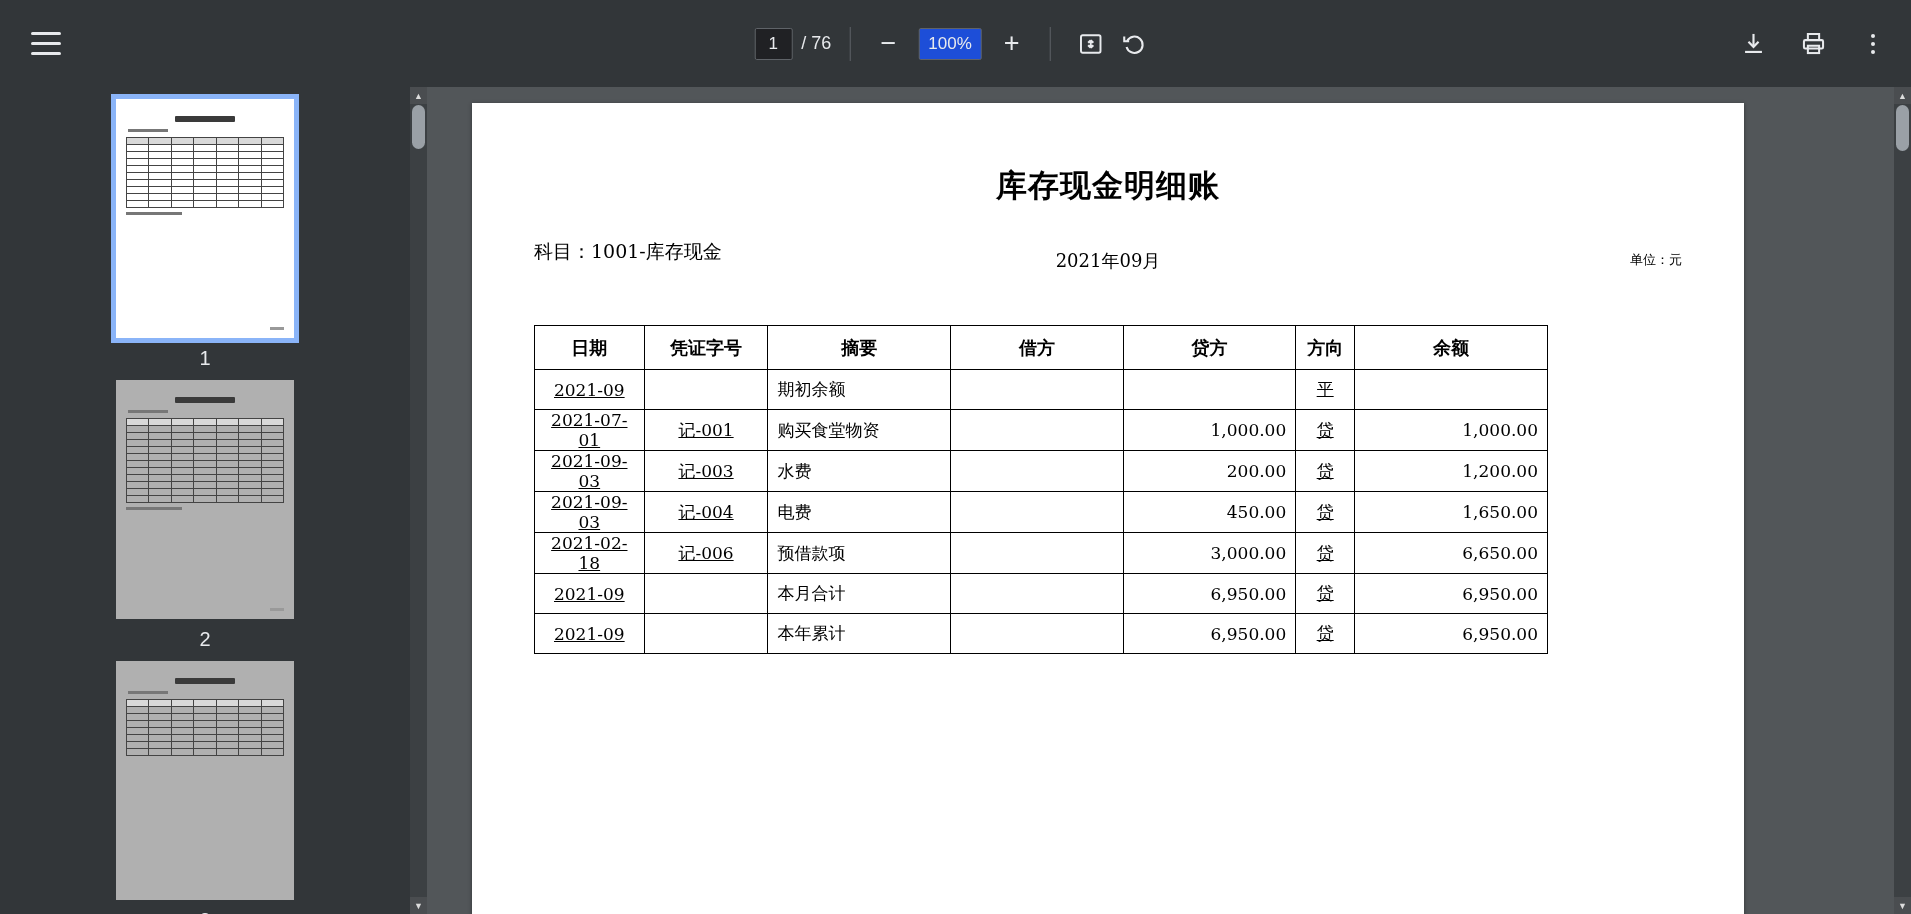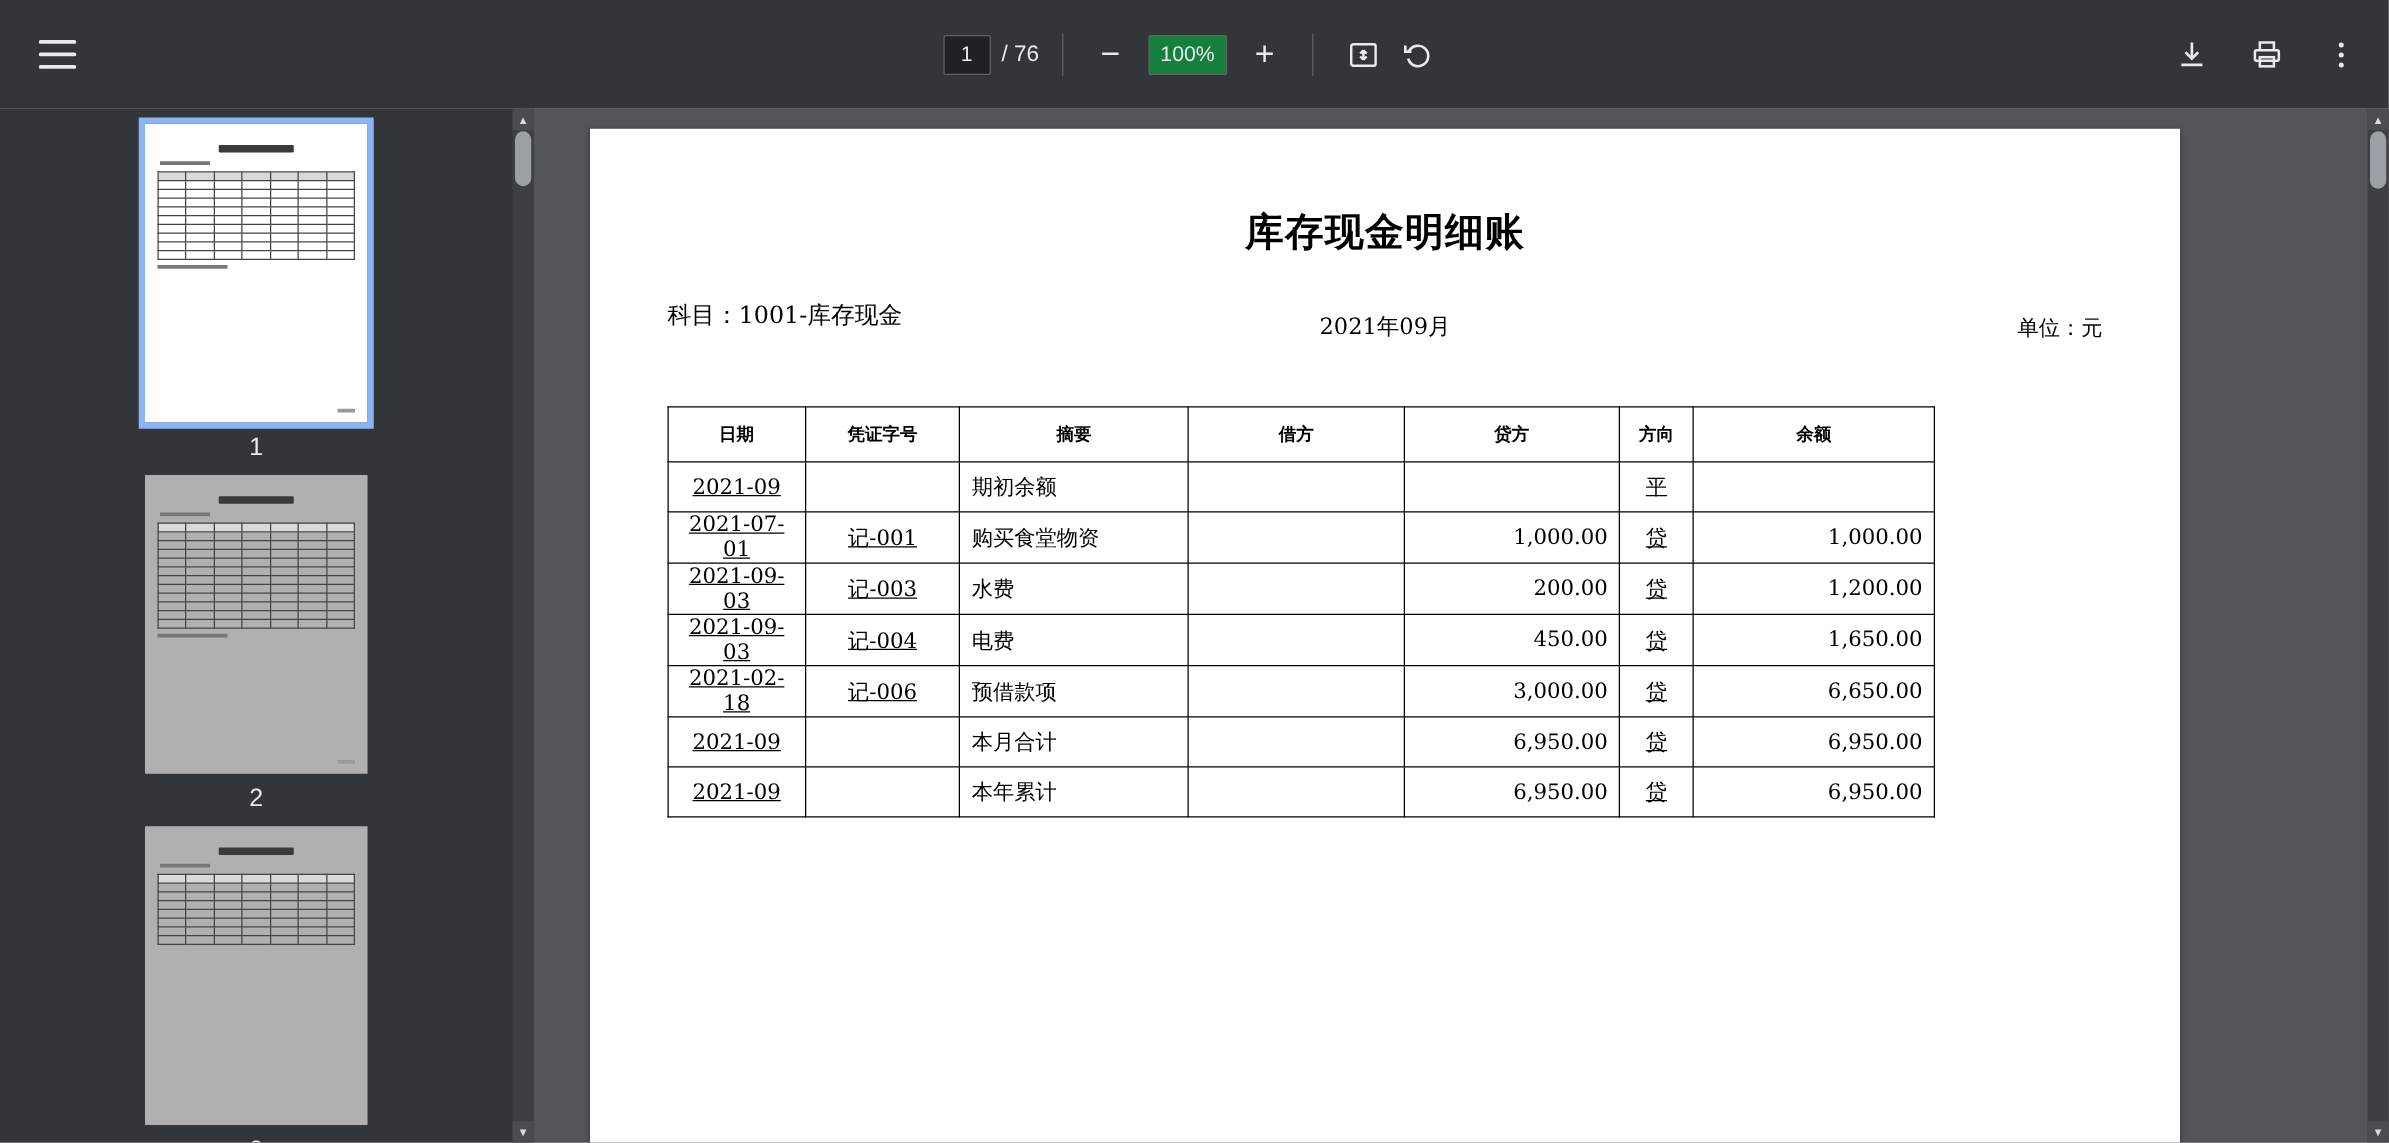--- a/index.html
+++ b/index.html
@@ -51,21 +51,21 @@
   .divider {
     width: 1px; height: 34px; background: #5f6368; margin: 0 18px;
   }
   .zoom-btn {
     width: 40px; height: 40px; border-radius: 50%;
     display: flex; align-items: center; justify-content: center;
     cursor: pointer; color: #e8eaed; font-size: 27px; line-height: 1;
     user-select: none;
   }
   .zoom-value {
-    background: #15803d; border: 1px solid #5f6368; border-radius: 2px;
+    background: #1d4ed8; border: 1px solid #5f6368; border-radius: 2px;
     color: #e8eaed; font-size: 17px; padding: 5px 9px; min-width: 62px; text-align: center;
     margin: 0 10px;
   }
   .icon-btn {
     width: 44px; height: 44px; border-radius: 50%;
     display: flex; align-items: center; justify-content: center;
     cursor: pointer; color: #e8eaed;
   }
   .tb-right {
     position: absolute; right: 16px; top: 0; height: 87px;
@@ -152,34 +152,34 @@
 
   .rpt-title {
     text-align: center; font-size: 31px; font-weight: bold; margin-top: 62px;
     letter-spacing: 1px;
   }
   .rpt-meta {
     position: relative; margin-top: 32px; height: 34px; font-size: 19px;
   }
   .rpt-subject { position: absolute; left: 62px; top: 0; }
   .rpt-period { position: absolute; left: 0; right: 0; text-align: center; top: 10px; font-size: 18px; }
-  .rpt-unit { position: absolute; right: 62px; top: 12px; font-size: 17px; }
+  .rpt-unit { position: absolute; right: 62px; top: 12px; font-size: 13px; }
 
   table.ledger {
     position: absolute; left: 62px; top: 160px;
     width: 1014px;
     border-collapse: collapse;
     font-size: 17px;
   }
   table.ledger th, table.ledger td {
     border: 1px solid #000;
     height: 40px;
     padding: 0 9px;
   }
-  table.ledger th { font-weight: bold; text-align: center; font-size: 14px; height: 44px; }
+  table.ledger th { font-weight: bold; text-align: center; font-size: 18px; height: 44px; }
   td.c { text-align: center; text-decoration: underline; }
   td.l { text-align: left; }
   td.r { text-align: right; }
   .footer-line {
     position: absolute; left: 62px; top: 628px; font-size: 19px;
   }
 
   
   .vw-scroll {
     position: absolute; right: 0; top: 0; width: 17px; height: 827px; background: #3c4043;

